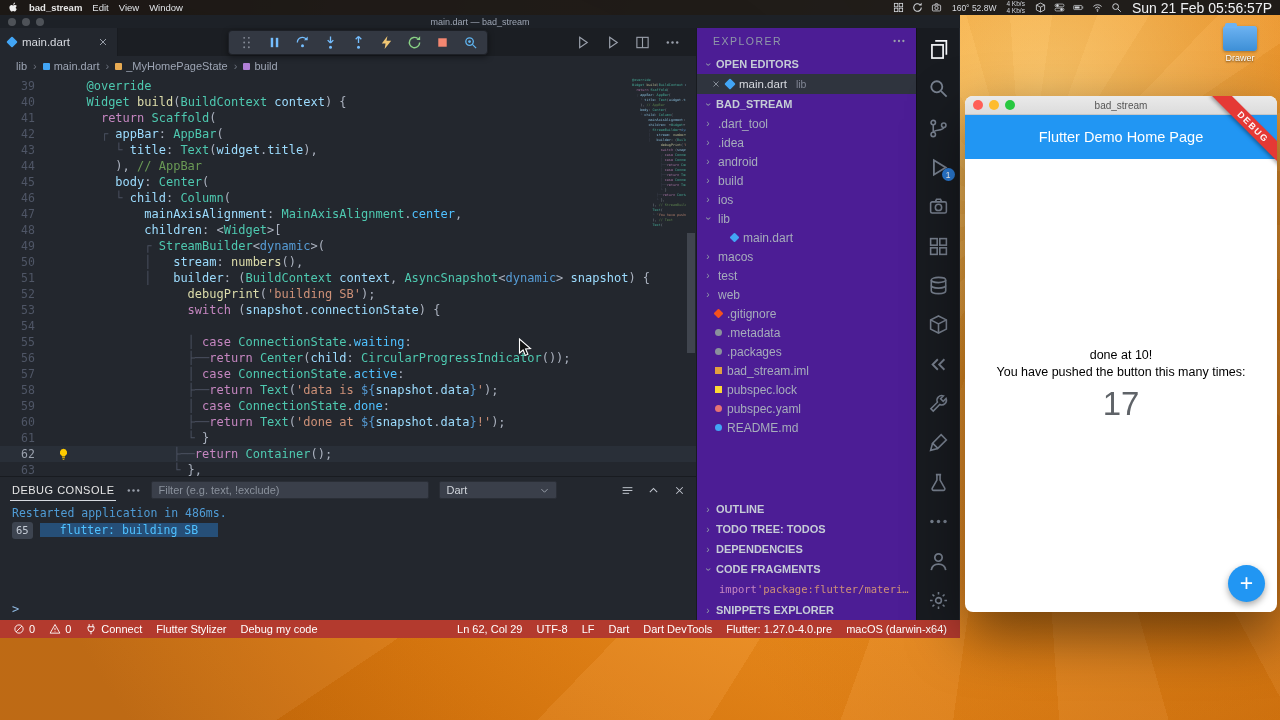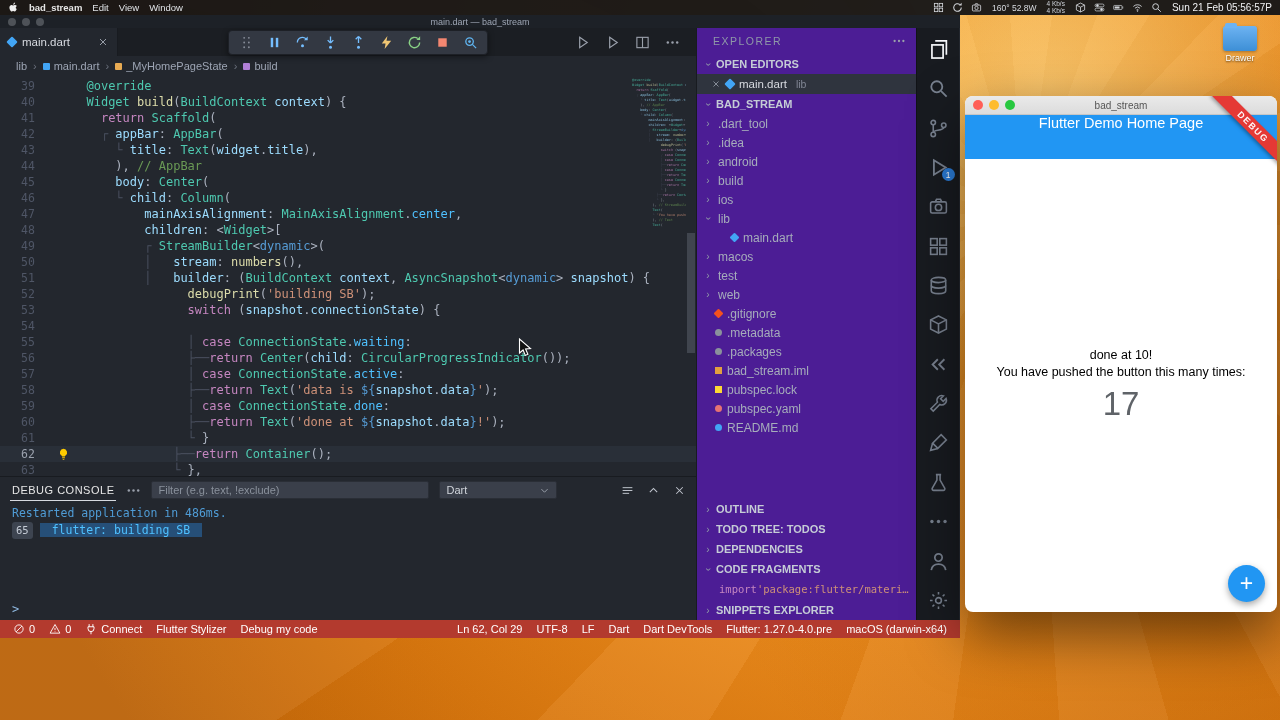--- a/index.html
+++ b/index.html
@@ -16,21 +16,21 @@
   
   .menubar{position:absolute;top:0;left:0;right:0;height:15px;background:rgba(18,19,22,.94);
     display:flex;justify-content:space-between;align-items:center;padding:0 8px;color:#e6e6e6;font-size:9.5px;z-index:50}
   .mb-left,.mb-right{display:flex;align-items:center;gap:10px}
   .mb-left .apple{width:11px;height:11px;color:#eee}
   .mb-app{font-weight:700}
   .mb-menu{color:#dfe2e6}
   .mb-stat{color:#d8dbe0;font-size:8.5px}
   .mb-net{display:flex;flex-direction:column;line-height:6.5px;font-size:6.5px;text-align:right;color:#cfd3da}
   .mb-ico{width:11px;height:11px;color:#d4d7dc}
-  .mb-clock{font-size:10px;color:#f0f1f3}
+  .mb-clock{font-size:14px;color:#f0f1f3}
 
   
   .drawer{position:absolute;top:26px;right:12px;width:56px;text-align:center;color:#fff;z-index:5}
   .folder{width:34px;height:25px;margin:0 auto;background:linear-gradient(#6db3f2,#3d8fd6);border-radius:3px;position:relative;box-shadow:0 1px 3px rgba(0,0,0,.3)}
   .folder::before{content:"";position:absolute;top:-3px;left:2px;width:12px;height:5px;background:#6db3f2;border-radius:2px 2px 0 0}
   .drawer-label{font-size:9px;margin-top:2px;text-shadow:0 1px 2px rgba(0,0,0,.65)}
 
   
   .vscode{position:absolute;top:15px;left:0;width:960px;height:623px;background:#23272e;display:flex;flex-direction:column;z-index:10}
   .titlebar{height:13px;background:#1d2127;display:flex;align-items:center;justify-content:center;position:relative;color:#9da5b4;font-size:9px;flex:none}
@@ -79,21 +79,21 @@
   .panel-more{color:#9aa0ab;width:15px;height:15px}
   .panel-filter{width:278px;height:18px;background:#3a3f4a;border:1px solid #2a2e36;border-radius:2px;color:#ccc;font-size:11px;padding:0 6px;outline:none;font-family:"Liberation Sans",sans-serif}
   .panel-filter::placeholder{color:#8a919c}
   .panel-select{width:118px;height:18px;background:#3a3f4a;border:1px solid #2a2e36;border-radius:2px;color:#d0d4db;font-size:11px;display:flex;align-items:center;justify-content:space-between;padding:0 6px}
   .panel-select .icon{width:11px;height:11px;color:#9aa0ab}
   .panel-icons{margin-left:auto;display:flex;gap:13px;color:#c0c5ce}
   .panel-icons .icon{width:13px;height:13px}
   .panel-body{flex:1;font-family:"DejaVu Sans Mono",monospace;font-size:11.5px;line-height:17px;padding:2px 0 0 12px;color:#ccc}
   .console-info{color:#4f9cd6}
   .console-badge{display:inline-block;background:#3d4450;color:#c5ccd6;border-radius:3px;padding:0 4px;margin-right:7px;font-size:10.5px}
-  .console-sel{background:#264f78;color:#4fc1ff;padding:0 12px}
+  .console-sel{background:#264f78;color:#4fc1ff;padding:0 20px}
   .panel-prompt{height:18px;padding-left:12px;font-family:"DejaVu Sans Mono",monospace;font-size:12px;color:#8fb8e0}
   .panel-prompt::before{content:">"}
 
   .statusbar{height:18px;background:#b33a2e;display:flex;align-items:center;justify-content:space-between;color:#fff;font-size:11px;padding:0 6px;flex:none}
   #status-left,#status-right{display:flex;align-items:center}
   .sb-item{display:flex;align-items:center;gap:4px;padding:0 7px;white-space:nowrap}
   .sb-item .icon{width:12px;height:12px}
 
   
   .sidebar{width:220px;background:#4c1d95;border-left:1px solid #181b20;display:flex;flex-direction:column;font-size:12px;color:#a6adbb;flex:none;overflow:hidden}
@@ -124,21 +124,21 @@
   .ab-badge{position:absolute;right:5px;bottom:6px;background:#2a7bd6;color:#fff;font-size:8.5px;width:13px;height:13px;border-radius:50%;display:flex;align-items:center;justify-content:center}
   .ab-bottom{margin-top:auto}
 
   
   .appwin{position:absolute;left:965px;top:96px;width:312px;height:516px;border-radius:8px;overflow:hidden;
     box-shadow:0 22px 55px rgba(0,0,0,.5);background:#fff;display:flex;flex-direction:column;z-index:20}
   .appwin-titlebar{height:19px;background:linear-gradient(#eaeaea,#dcdcdc);display:flex;align-items:center;justify-content:center;position:relative;font-size:10px;color:#555;border-bottom:1px solid #c6c6c6;flex:none}
   .lights{position:absolute;left:8px;display:flex;gap:6px}
   .lights i{width:10px;height:10px;border-radius:50%}
   .lr{background:#ff5f57}.ly{background:#febc2e}.lg{background:#28c840}
-  .appbar{height:44px;background:#2196f3;display:flex;justify-content:center;color:#fff;font-size:14.5px;flex:none}
+  .appbar{height:44px;background:#2196f3;display:flex;align-items:center;justify-content:center;color:#fff;font-size:14.5px;flex:none}
   .debug-banner{position:absolute;top:24px;right:-28px;width:104px;transform:rotate(45deg);background:#e53935;
     font-size:9px;font-weight:700;text-align:center;letter-spacing:1.5px;color:rgba(255,255,255,.95);padding:2px 0;box-shadow:0 2px 4px rgba(0,0,0,.35);z-index:3}
   .appbody{flex:1;display:flex;flex-direction:column;align-items:center;justify-content:center;color:#000;text-align:center}
   .done-line{font-size:12.5px;margin-bottom:3px}
   .push-line{font-size:12.5px}
   .counter{font-size:33px;color:#5f6368;margin-top:6px}
   .fab{position:absolute;right:12px;bottom:10px;width:37px;height:37px;border-radius:50%;background:#2196f3;color:#fff;
     display:flex;align-items:center;justify-content:center;font-size:23px;box-shadow:0 3px 7px rgba(0,0,0,.35)}
 </style>
 </head>

